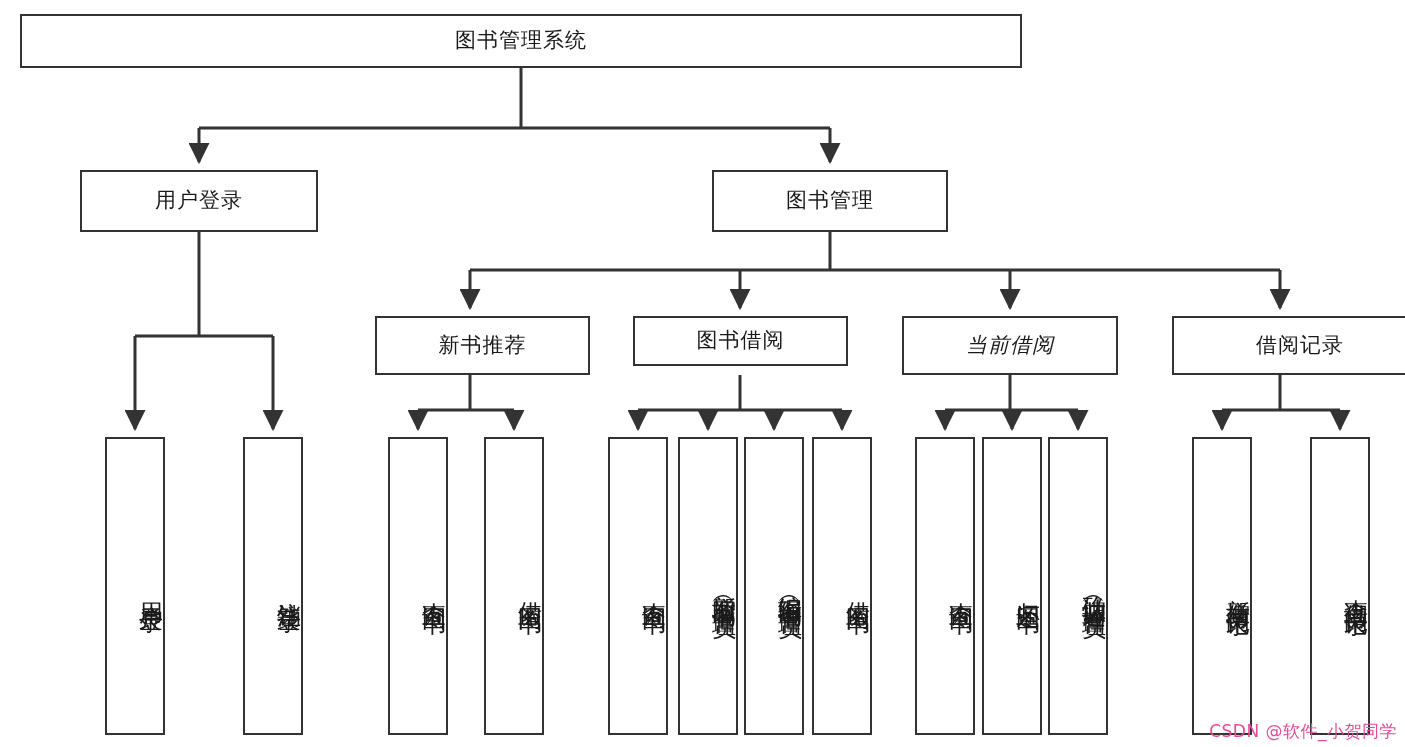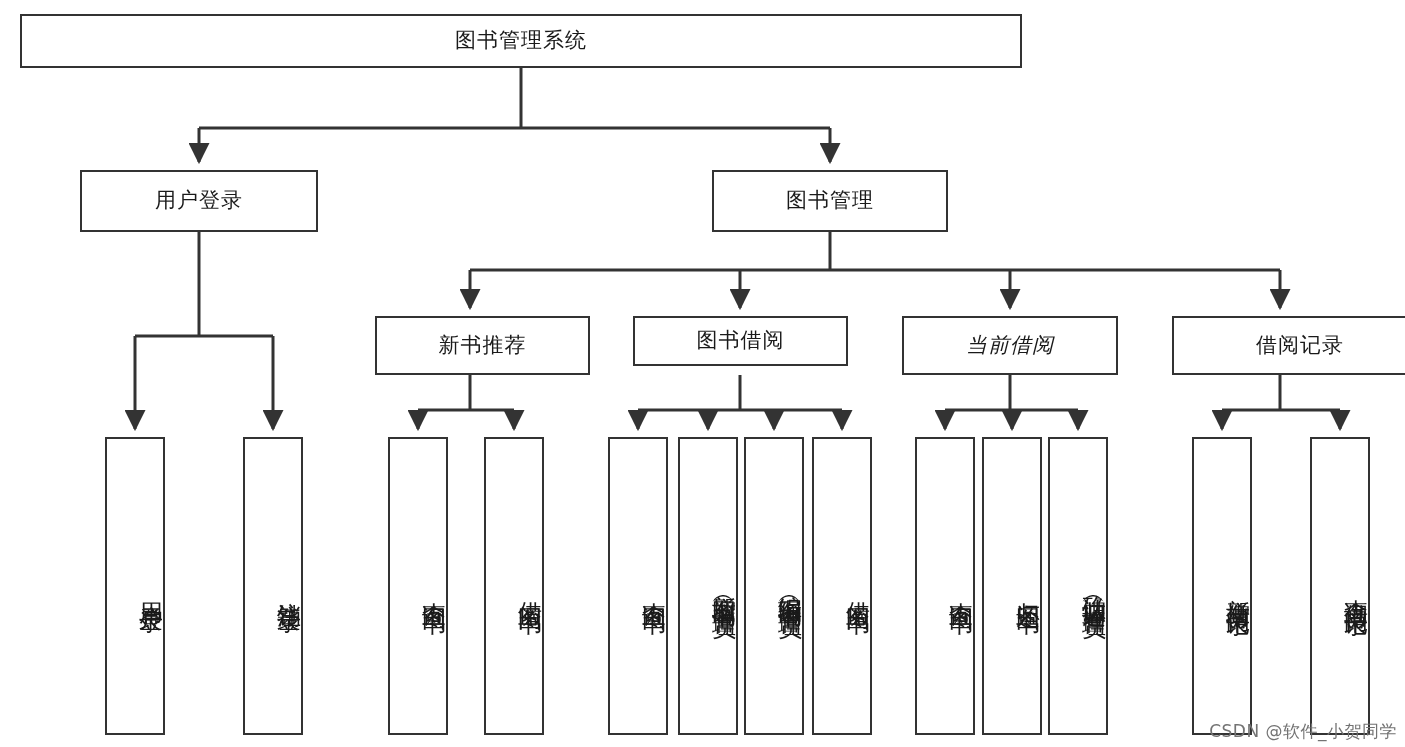--- a/index.html
+++ b/index.html
@@ -57,21 +57,21 @@
     display: block;
   }
   .node-title {
     font-size: 22px;
   }
   #watermark {
     position: absolute;
     right: 8px;
     bottom: 4px;
     font-size: 17px;
-    color: #737373;
+    color: #ec4899;
     letter-spacing: 0.5px;
     white-space: nowrap;
   }
 </style>
 </head>
 <body>
 
 <div id="diagram-root">
 
   <svg class="edges" viewBox="0 0 1405 747" xmlns="http://www.w3.org/2000/svg">

